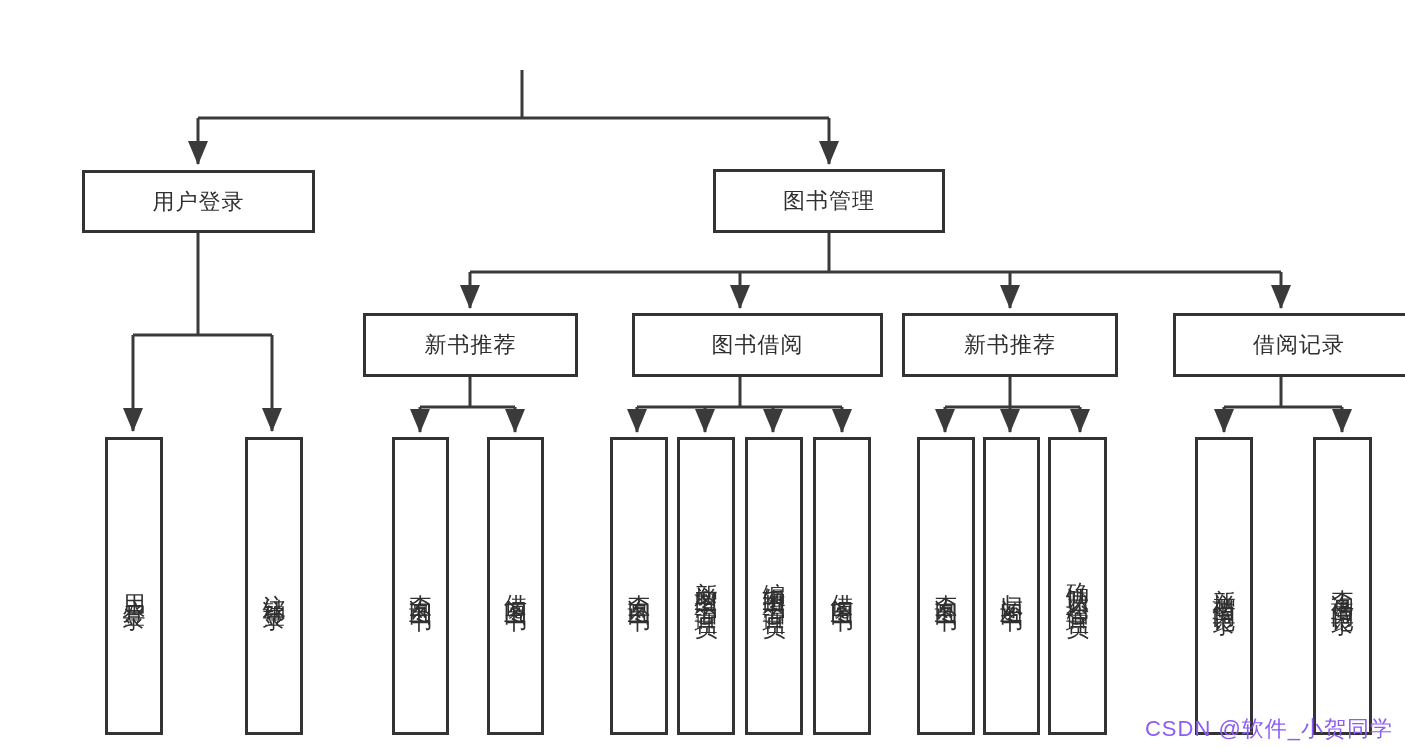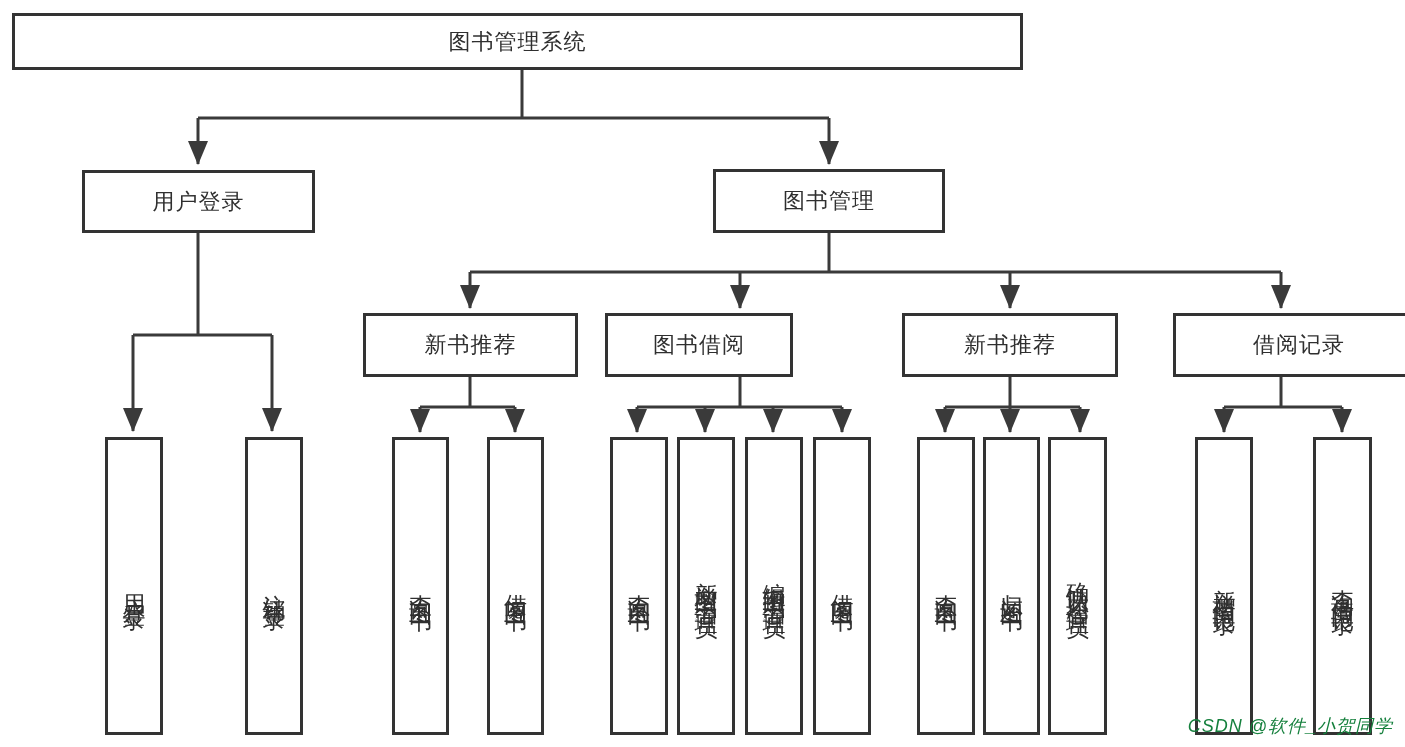--- a/index.html
+++ b/index.html
@@ -20,22 +20,22 @@
   .node.v{padding:4px 0;}
   .node.v .lbl{
     writing-mode:vertical-rl;
     text-orientation:mixed;
     font-size:23px;
     letter-spacing:5px;
     line-height:1;
   }
   .watermark{
     position:absolute;top:714px;right:12px;z-index:5;
-    font-size:18px;letter-spacing:1px;
-    color:#15803d;white-space:nowrap;font-style:italic;
+    font-size:22px;letter-spacing:1px;
+    color:#8b5cf6;white-space:nowrap;
   }
 </style>
 </head>
 <body>
 
 <div class="stage">
 
   <svg class="connectors" width="1405" height="747" viewBox="0 0 1405 747">
     <defs>
       <marker id="arw" viewBox="0 0 26 20" markerWidth="26" markerHeight="20" refX="24" refY="10" orient="auto" markerUnits="userSpaceOnUse">
@@ -72,35 +72,32 @@
       <path d="M945,407 V432" marker-end="url(#arw)"></path>
       <path d="M1010,407 V432" marker-end="url(#arw)"></path>
       <path d="M1080,407 V432" marker-end="url(#arw)"></path>
 
       <path d="M1281,377 V407 M1224,407 H1342"></path>
       <path d="M1224,407 V432" marker-end="url(#arw)"></path>
       <path d="M1342,407 V432" marker-end="url(#arw)"></path>
     </g>
   </svg>
 
-  <div class="node h" style="left:12px;top:13px;width:1011px;height:57px">
-    <span class="lbl">图书管理系统</span>
-  </div>
 
   <div class="node h" style="left:82px;top:170px;width:233px;height:63px">
     <span class="lbl">用户登录</span>
   </div>
   <div class="node h" style="left:713px;top:169px;width:232px;height:64px">
     <span class="lbl">图书管理</span>
   </div>
 
   <div class="node h" style="left:363px;top:313px;width:215px;height:64px">
     <span class="lbl">新书推荐</span>
   </div>
-  <div class="node h" style="left:605px;top:313px;width:188px;height:64px">
+  <div class="node h" style="left:632px;top:313px;width:251px;height:64px">
     <span class="lbl">图书借阅</span>
   </div>
   <div class="node h" style="left:902px;top:313px;width:216px;height:64px">
     <span class="lbl">新书推荐</span>
   </div>
   <div class="node h" style="left:1173px;top:313px;width:252px;height:64px">
     <span class="lbl">借阅记录</span>
   </div>
 
   <div class="node v" style="left:105px;top:437px;width:58px;height:298px">

